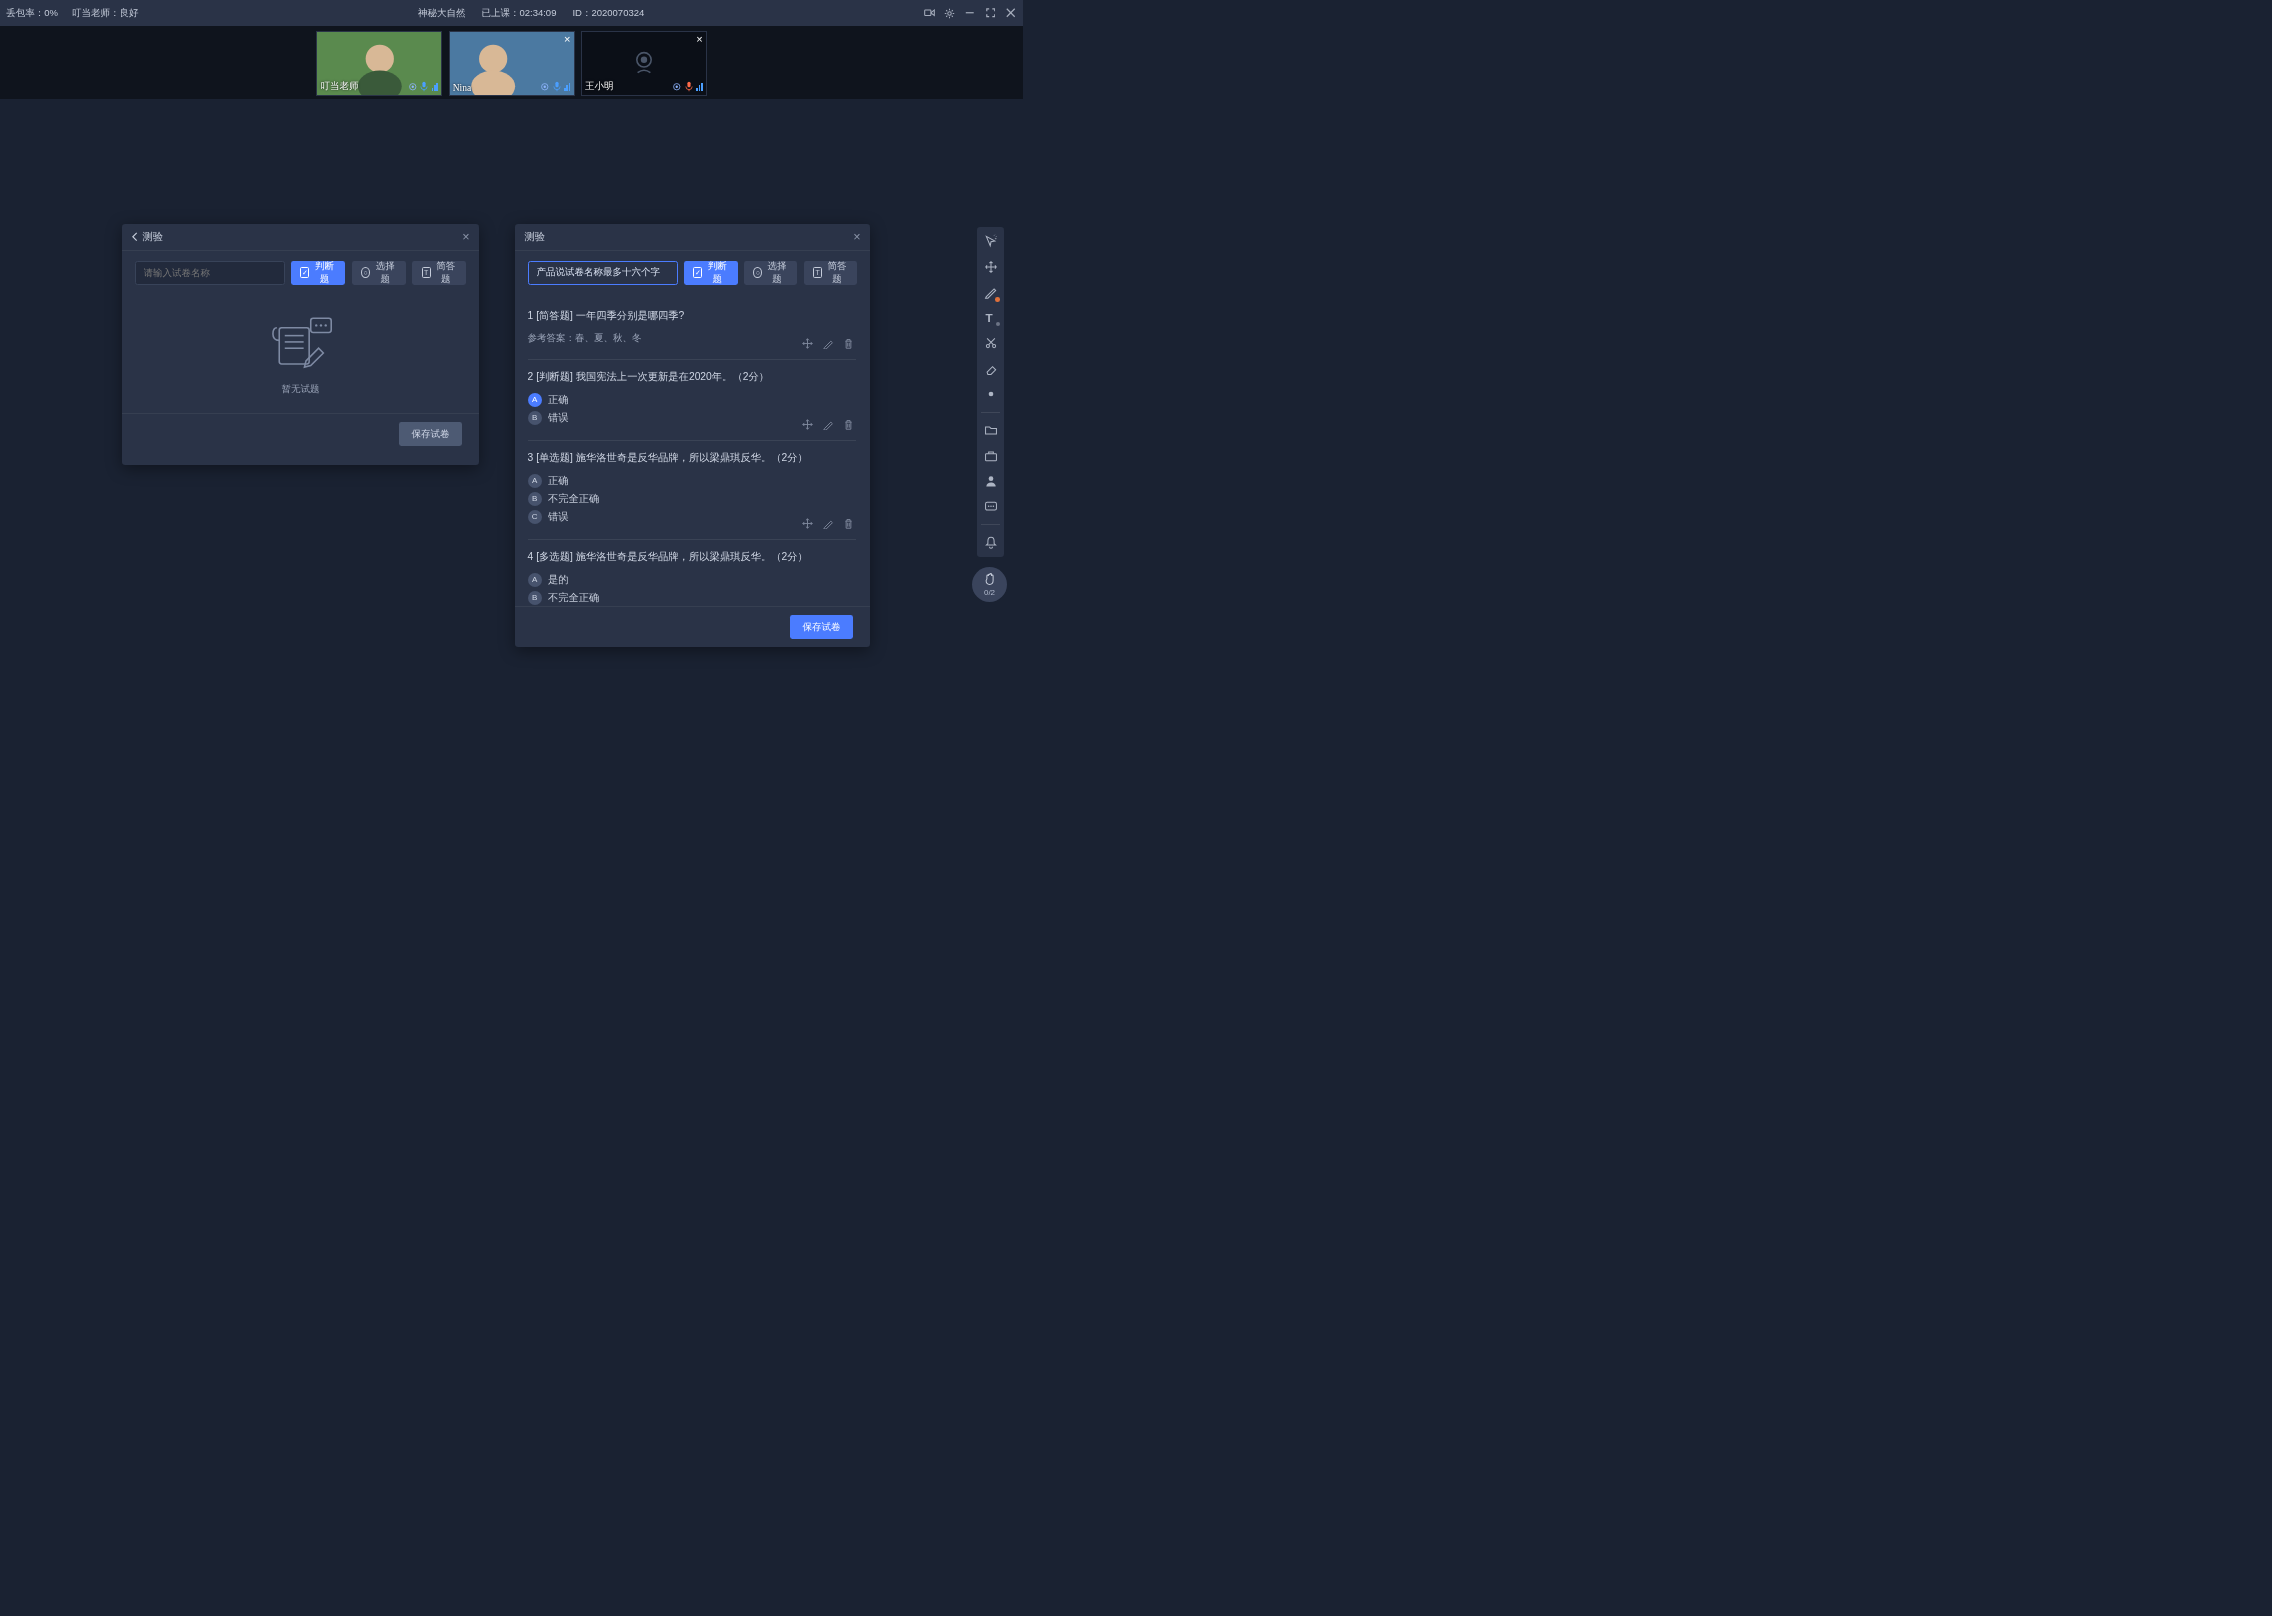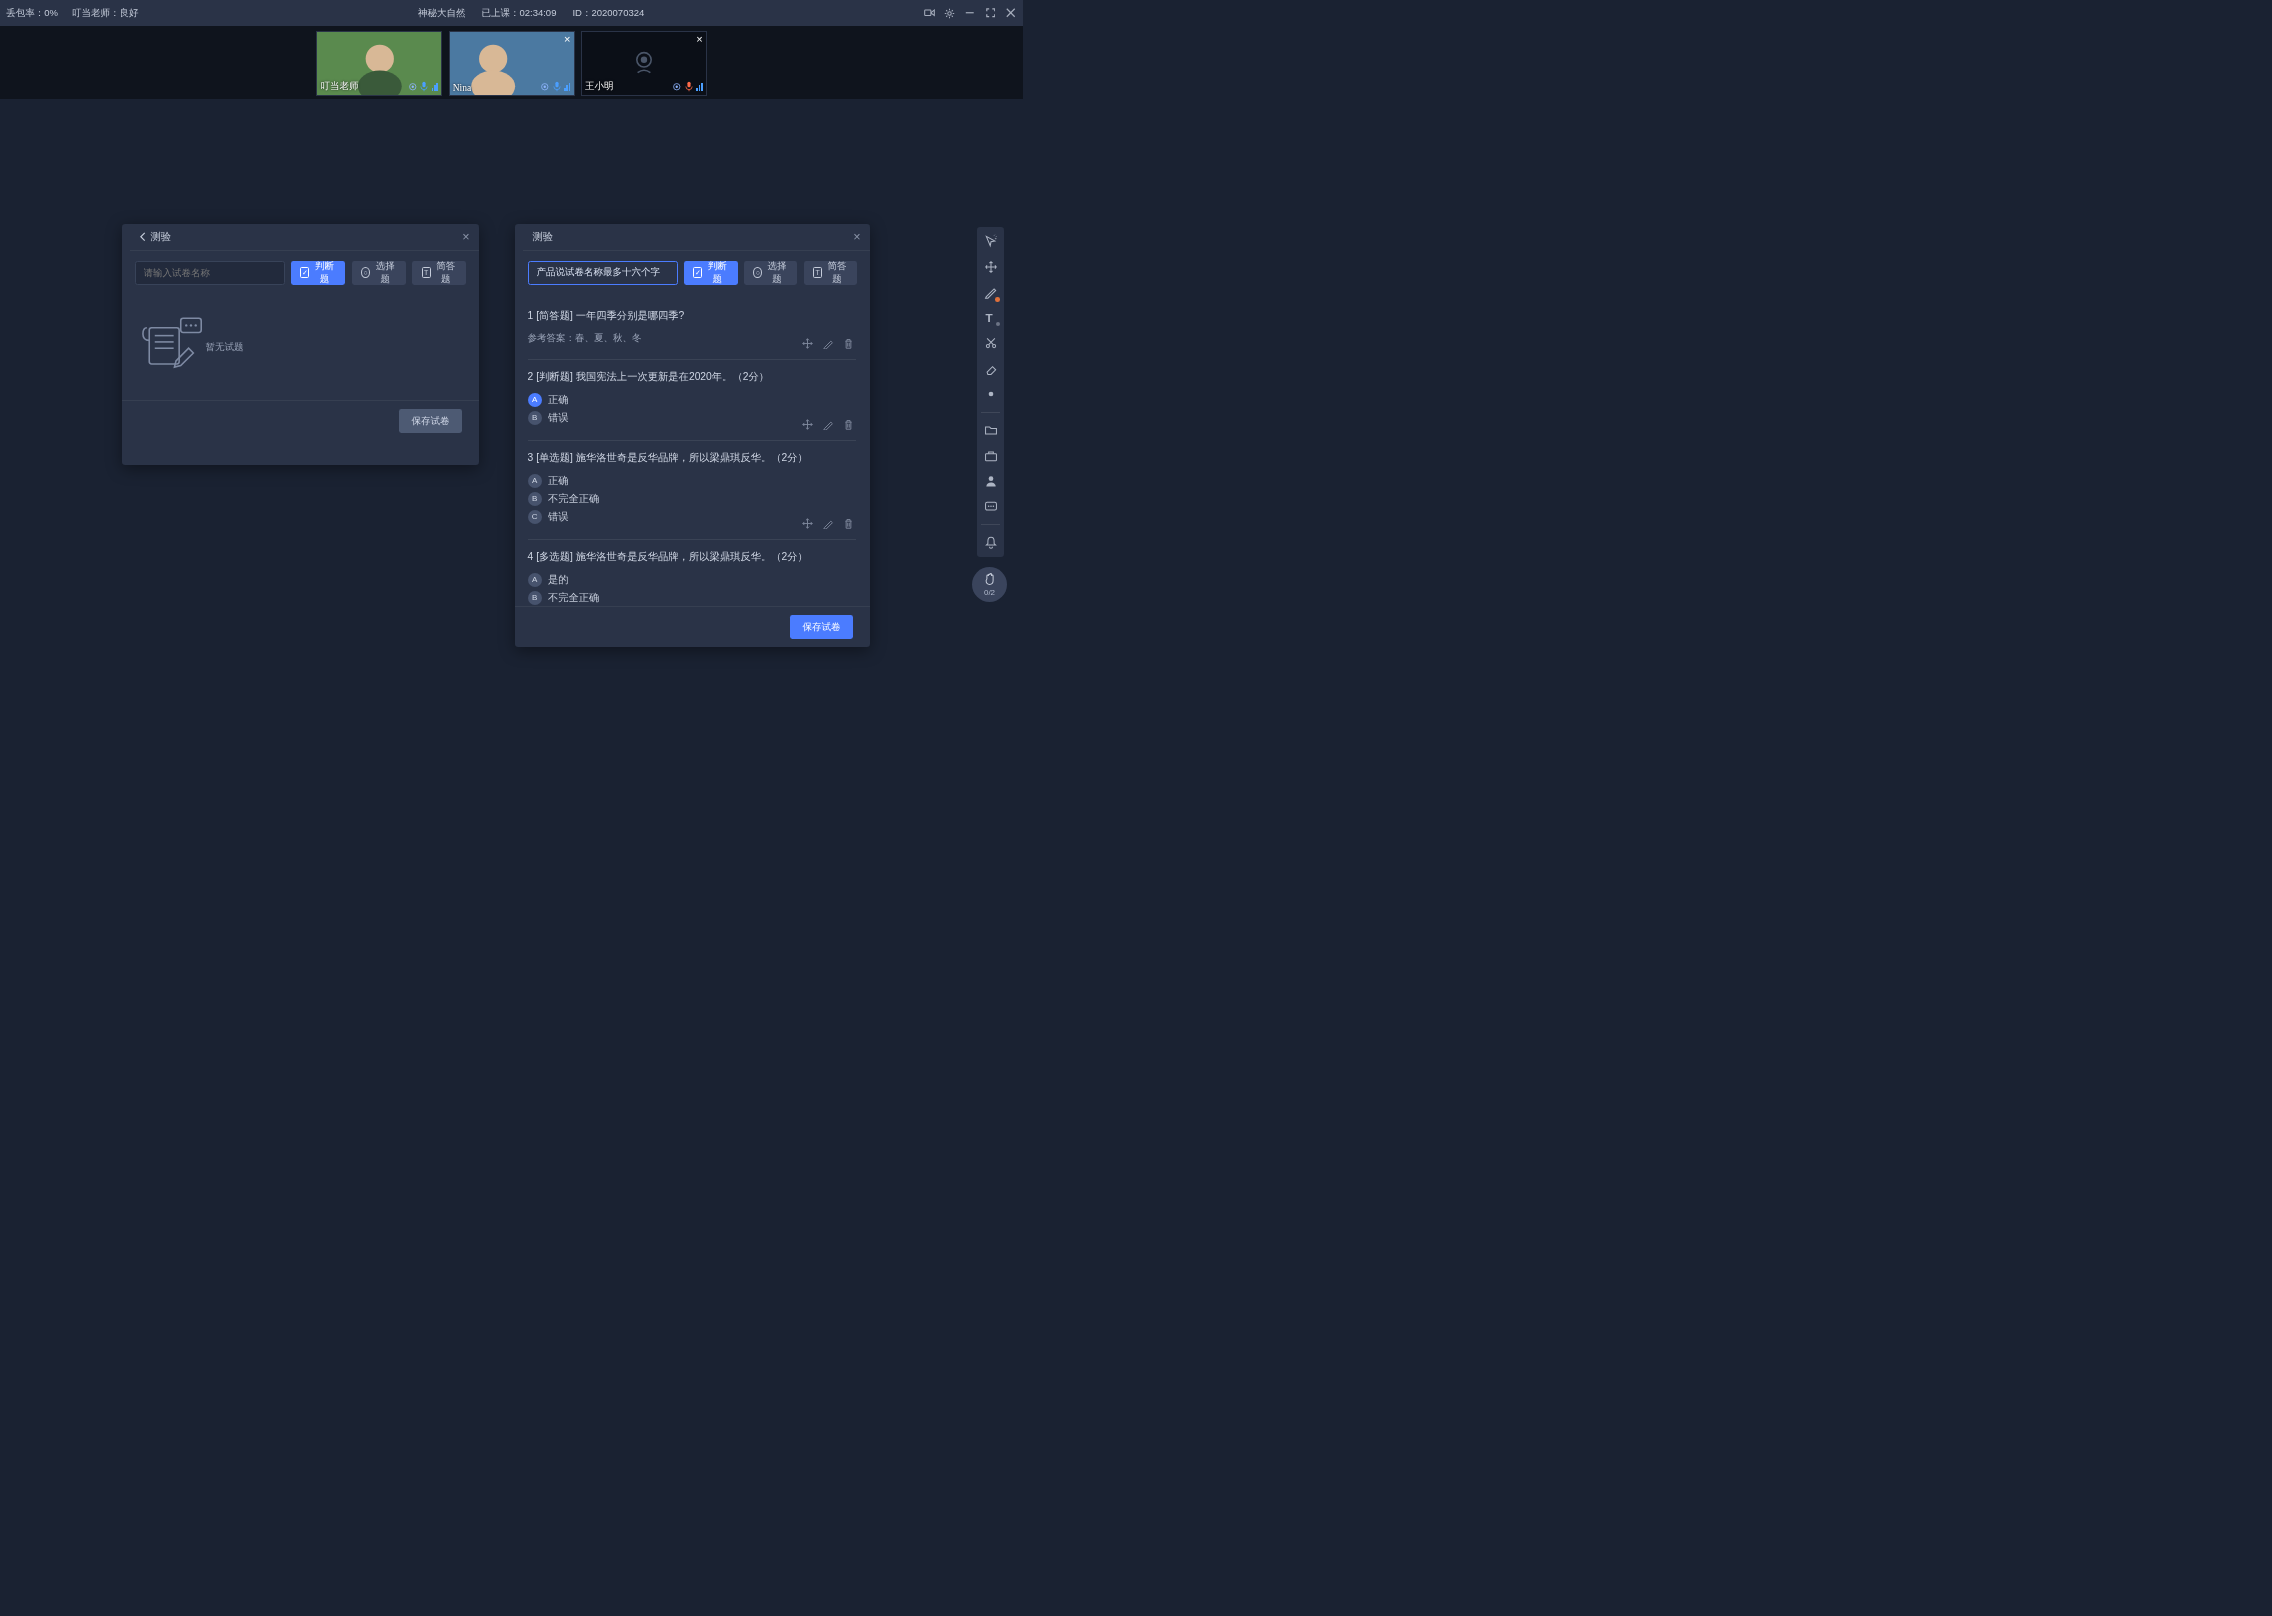--- a/index.html
+++ b/index.html
@@ -57,40 +57,39 @@
   position: absolute;
   background: #2a3347;
   border-radius: 3.2px;
   box-shadow: 0 3.2px 16px rgba(0,0,0,.4);
 }
 .panel-left { left: 122px; top: 224px; width: 357px; height: 241px; }
 .panel-right { left: 515px; top: 224px; width: 355px; height: 423px; display: flex; flex-direction: column; }
 .panel-header {
   height: 27px; display: flex; align-items: center; padding: 0 9.5px;
   border-bottom: 0.8px solid rgba(255,255,255,.06);
-  margin-left: 8px;
 }
 .panel-header .back { margin-right: 4.7px; cursor: pointer; }
 .panel-header .title { flex: 1; font-size: 10.3px; }
 .panel-header .close { cursor: pointer; font-size: 12.6px; color: #8b95a9; }
 .panel-body { padding: 9.5px 12.6px; }
 .quiz-toolbar { display: flex; gap: 6.3px; margin-bottom: 11px; }
 .quiz-name-input {
   flex: 1; height: 24px; background: #222a3c; border: 0.8px solid #384359; border-radius: 2.4px;
   color: #c5ccda; padding: 0 8px; font-size: 9.5px;
 }
 .quiz-name-input.filled { border-color: #4b7cff; background: #2a3347; color: #dbe3f3; }
 .type-btn {
   height: 24px; padding: 0 9.5px; border-radius: 2.4px; border: none; cursor: pointer;
   display: flex; align-items: center; gap: 4px; font-size: 9.5px; color: #c5ccda;
   background: #3a445c;
 }
 .type-btn.primary { background: #4b7cff; color: #fff; }
 .type-btn .ico { width: 11px; height: 11px; border: 1.2px solid currentColor; border-radius: 1.6px; display: flex; align-items: center; justify-content: center; font-size: 7px; }
-.empty-state { display: flex; flex-direction: row; align-items: center; padding: 16px 0 8px; }
+.empty-state { display: flex; flex-direction: column; align-items: center; padding: 16px 0 8px; }
 .empty-illus { width: 71px; height: 63px; position: relative; margin-bottom: 8px; }
 .panel-footer {
   padding: 8px 17px; display: flex; justify-content: flex-end;
   border-top: 0.8px solid rgba(255,255,255,.06);
 }
 .save-btn {
   height: 24px; padding: 0 12.6px; border: none; border-radius: 2.4px; cursor: pointer;
   background: #4d5a73; color: #d3daea; font-size: 9.5px;
 }
 .save-btn.primary { background: #4b7cff; color: #fff; }

